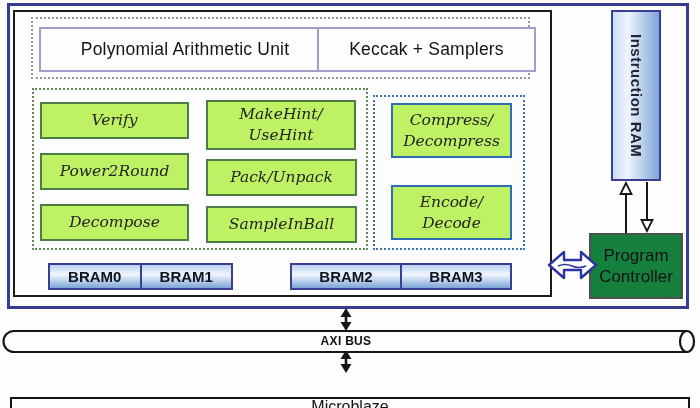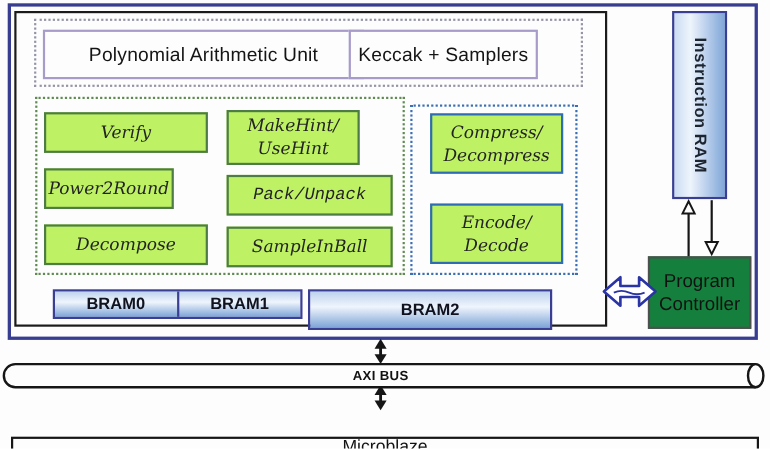--- a/index.html
+++ b/index.html
@@ -46,62 +46,63 @@
 <div class="canvas">
 
   <div class="abs outer-blue" style="left:7px;top:3px;width:682px;height:306px;"></div>
 
   <div class="abs black-box" style="left:13px;top:10px;width:539px;height:287px;"></div>
 
   <div class="abs top-dotted" style="left:31px;top:17px;width:499px;height:62px;"></div>
   <div class="abs purple-box center" style="left:39px;top:27px;width:292px;height:45px;">
     <span>Polynomial Arithmetic Unit</span>
   </div>
-  <div class="abs purple-box center" style="left:317px;top:27px;width:172px;height:45px;">
+  <div class="abs purple-box center" style="left:317px;top:27px;width:219px;height:45px;">
     <span>Keccak + Samplers</span>
   </div>
 
   <div class="abs green-dotted" style="left:32px;top:88px;width:336px;height:162px;"></div>
 
   <div class="abs fn fn-green center" style="left:40px;top:102px;width:149px;height:37px;">
     <span class="pre">Verify</span>
   </div>
-  <div class="abs fn fn-green center" style="left:206px;top:100px;width:121px;height:50px;">
+  <div class="abs fn fn-green center" style="left:206px;top:100px;width:150px;height:50px;">
     <span class="pre">MakeHint/
 UseHint</span>
   </div>
-  <div class="abs fn fn-green center" style="left:40px;top:153px;width:118px;height:37px;">
+  <div class="abs fn fn-green center" style="left:40px;top:153px;width:149px;height:37px;">
     <span class="pre">Power2Round</span>
   </div>
-  <div class="abs fn fn-green center" style="left:206px;top:159px;width:151px;height:37px;font-family:Liberation Mono, monospace;">
+  <div class="abs fn fn-green center" style="left:206px;top:159px;width:151px;height:37px;">
     <span class="pre">Pack/Unpack</span>
   </div>
   <div class="abs fn fn-green center" style="left:40px;top:204px;width:149px;height:37px;">
     <span class="pre">Decompose</span>
   </div>
   <div class="abs fn fn-green center" style="left:206px;top:206px;width:151px;height:37px;">
     <span class="pre">SampleInBall</span>
   </div>
 
   <div class="abs blue-dotted" style="left:373px;top:95px;width:152px;height:155px;"></div>
   <div class="abs fn fn-blue center" style="left:391px;top:103px;width:121px;height:55px;">
     <span class="pre">Compress/
 Decompress</span>
   </div>
   <div class="abs fn fn-blue center" style="left:391px;top:185px;width:121px;height:55px;">
     <span class="pre">Encode/
 Decode</span>
   </div>
 
-  <div class="abs bram-group" style="left:48px;top:263px;width:227px;height:27px;">
+  <div class="abs bram-group" style="left:48px;top:263px;width:185px;height:27px;">
     <div class="bram-cell">BRAM0</div>
     <div class="bram-cell">BRAM1</div>
   </div>
-  <div class="abs bram-group" style="left:280px;top:263px;width:222px;height:37px;">
+  <div class="abs bram-group" style="left:290px;top:263px;width:222px;height:27px;">
     <div class="bram-cell">BRAM2</div>
+    <div class="bram-cell">BRAM3</div>
   </div>
 
   <div class="abs iram center" style="left:611px;top:10px;width:50px;height:171px;">
     <span class="iram-label">Instruction RAM</span>
   </div>
 
   <div class="abs pc-box center" style="left:589px;top:233px;width:94px;height:66px;">
     <span class="pre">Program
 Controller</span>
   </div>

